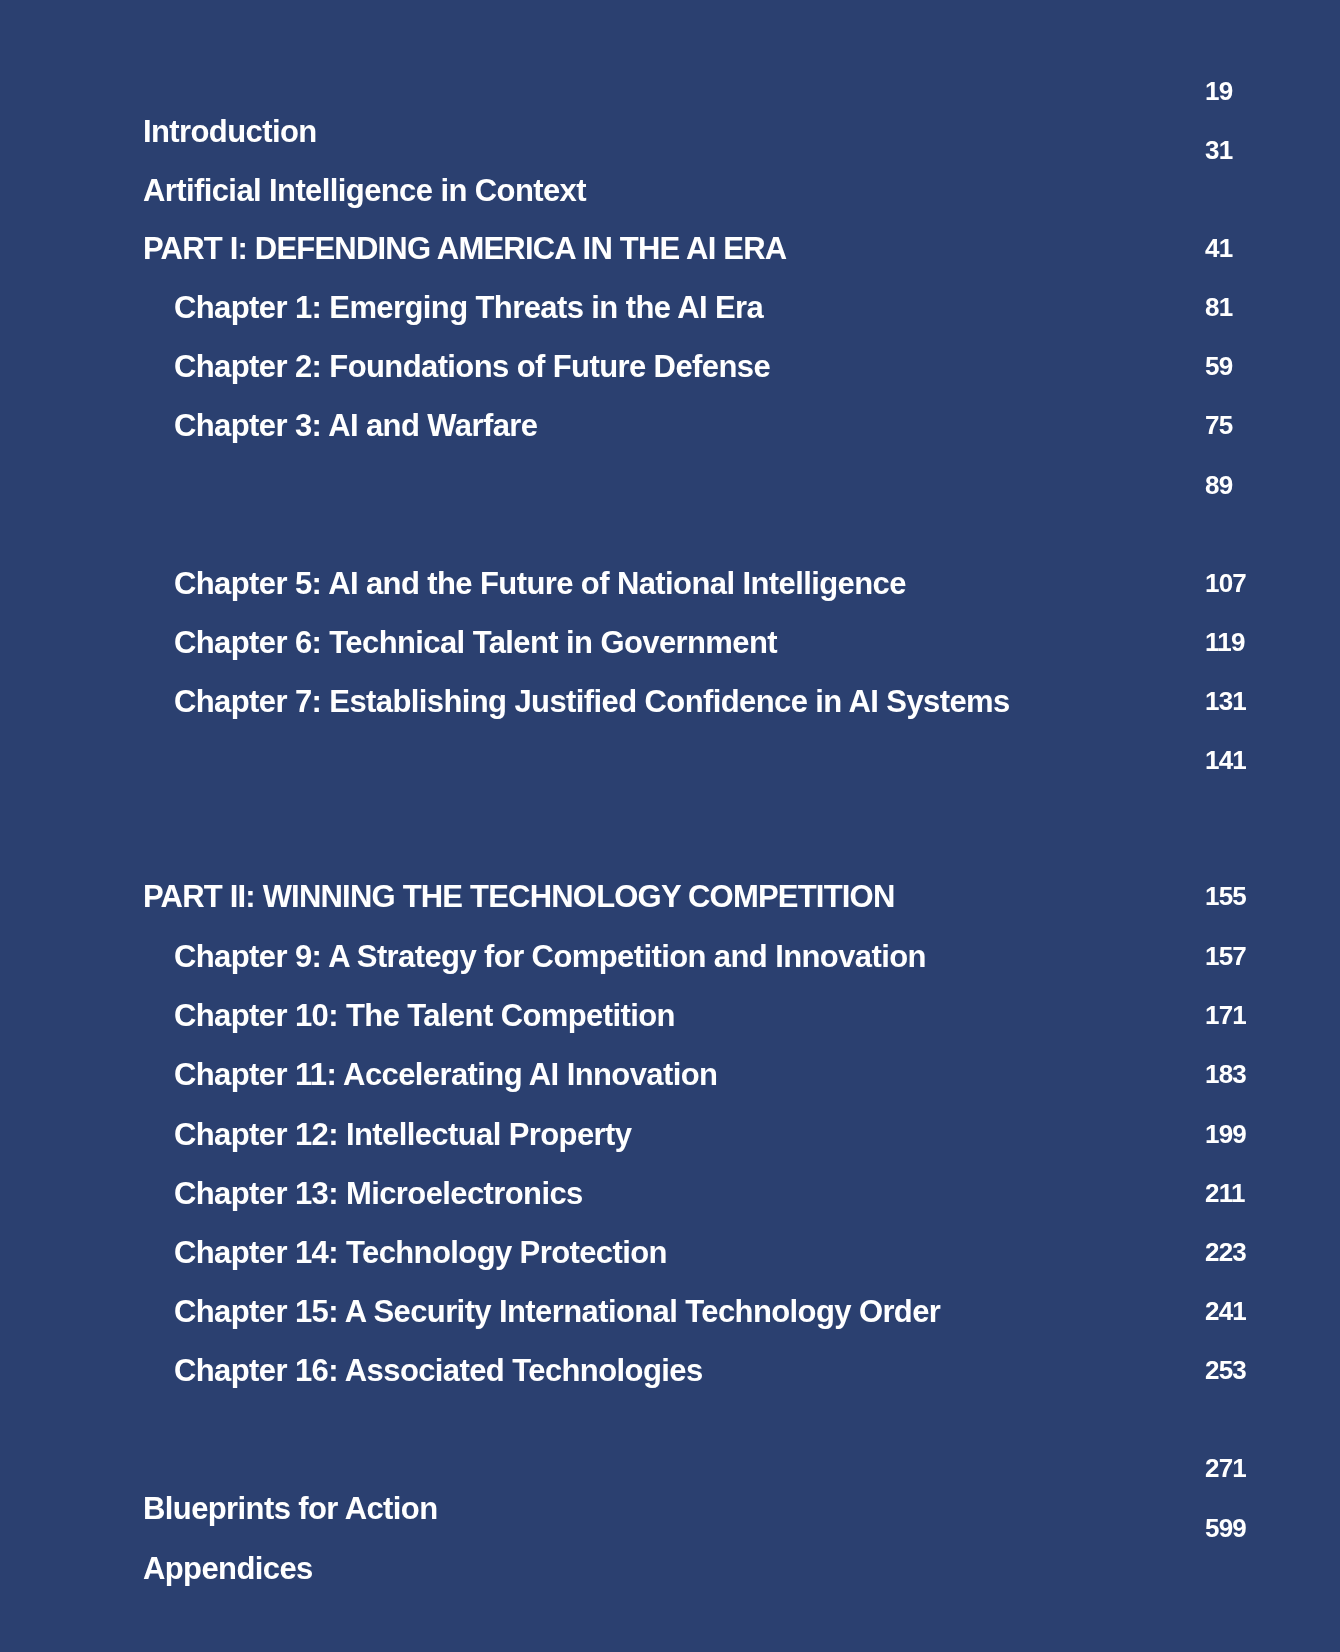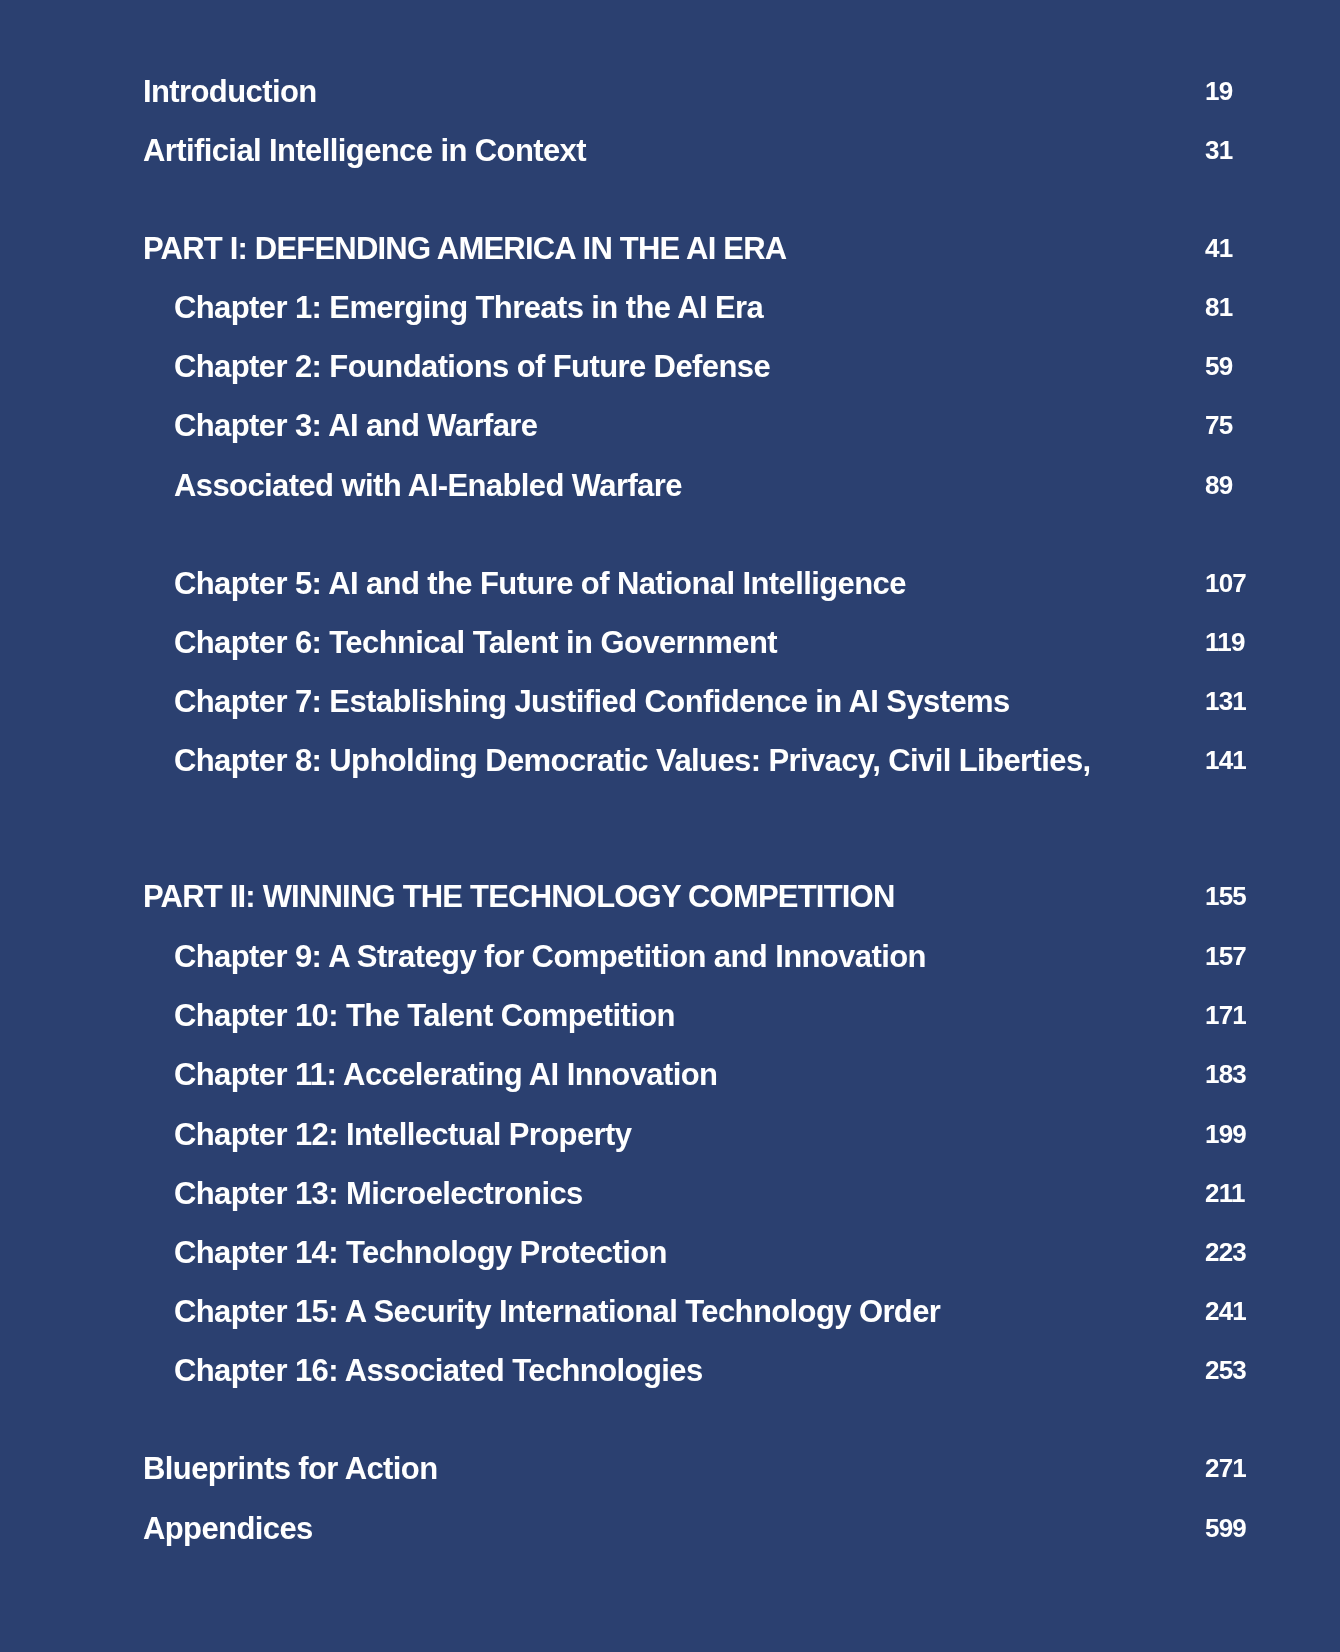--- a/index.html
+++ b/index.html
@@ -28,21 +28,21 @@
       width: 1340px;
     }
     .title {
       position: absolute;
       font-size: 31px;
       font-weight: bold;
       line-height: 41px;
       letter-spacing: -0.6px;
       white-space: nowrap;
     }
-    .entry.top .title { left: 143px; }
+    .entry.top .title { left: 143px; margin-top: 40px; }
     .entry.part .title { left: 143px; letter-spacing: -0.8px; }
     .entry.chapter .title { left: 174px; }
     .title .line { display: block; }
     .page {
       position: absolute;
       left: 1205px;
       font-size: 26px;
       font-weight: bold;
       line-height: 41px;
       letter-spacing: -0.8px;
@@ -74,39 +74,37 @@
   <div class="entry chapter" style="top:346px;">
     <span class="title">Chapter 2: Foundations of Future Defense</span>
     <span class="page">59</span>
   </div>
   <div class="entry chapter" style="top:405px;">
     <span class="title">Chapter 3: AI and Warfare</span>
     <span class="page">75</span>
   </div>
   <div class="entry chapter" style="top:465px;">
     <span class="title">
-      <span class="line">Associated with AI-Enabled Warfare</span>
     </span>
     <span class="page">89</span>
   </div>
   <div class="entry chapter" style="top:563px;">
     <span class="title">Chapter 5: AI and the Future of National Intelligence</span>
     <span class="page">107</span>
   </div>
   <div class="entry chapter" style="top:622px;">
     <span class="title">Chapter 6: Technical Talent in Government</span>
     <span class="page">119</span>
   </div>
   <div class="entry chapter" style="top:681px;">
     <span class="title">Chapter 7: Establishing Justified Confidence in AI Systems</span>
     <span class="page">131</span>
   </div>
   <div class="entry chapter" style="top:740px;">
     <span class="title">
-      <span class="line">Chapter 8: Upholding Democratic Values: Privacy, Civil Liberties,</span>
     </span>
     <span class="page">141</span>
   </div>
 
   <div class="entry part" style="top:876px;">
     <span class="title">PART II: WINNING THE TECHNOLOGY COMPETITION</span>
     <span class="page">155</span>
   </div>
   <div class="entry chapter" style="top:936px;">
     <span class="title">Chapter 9: A Strategy for Competition and Innovation</span>

